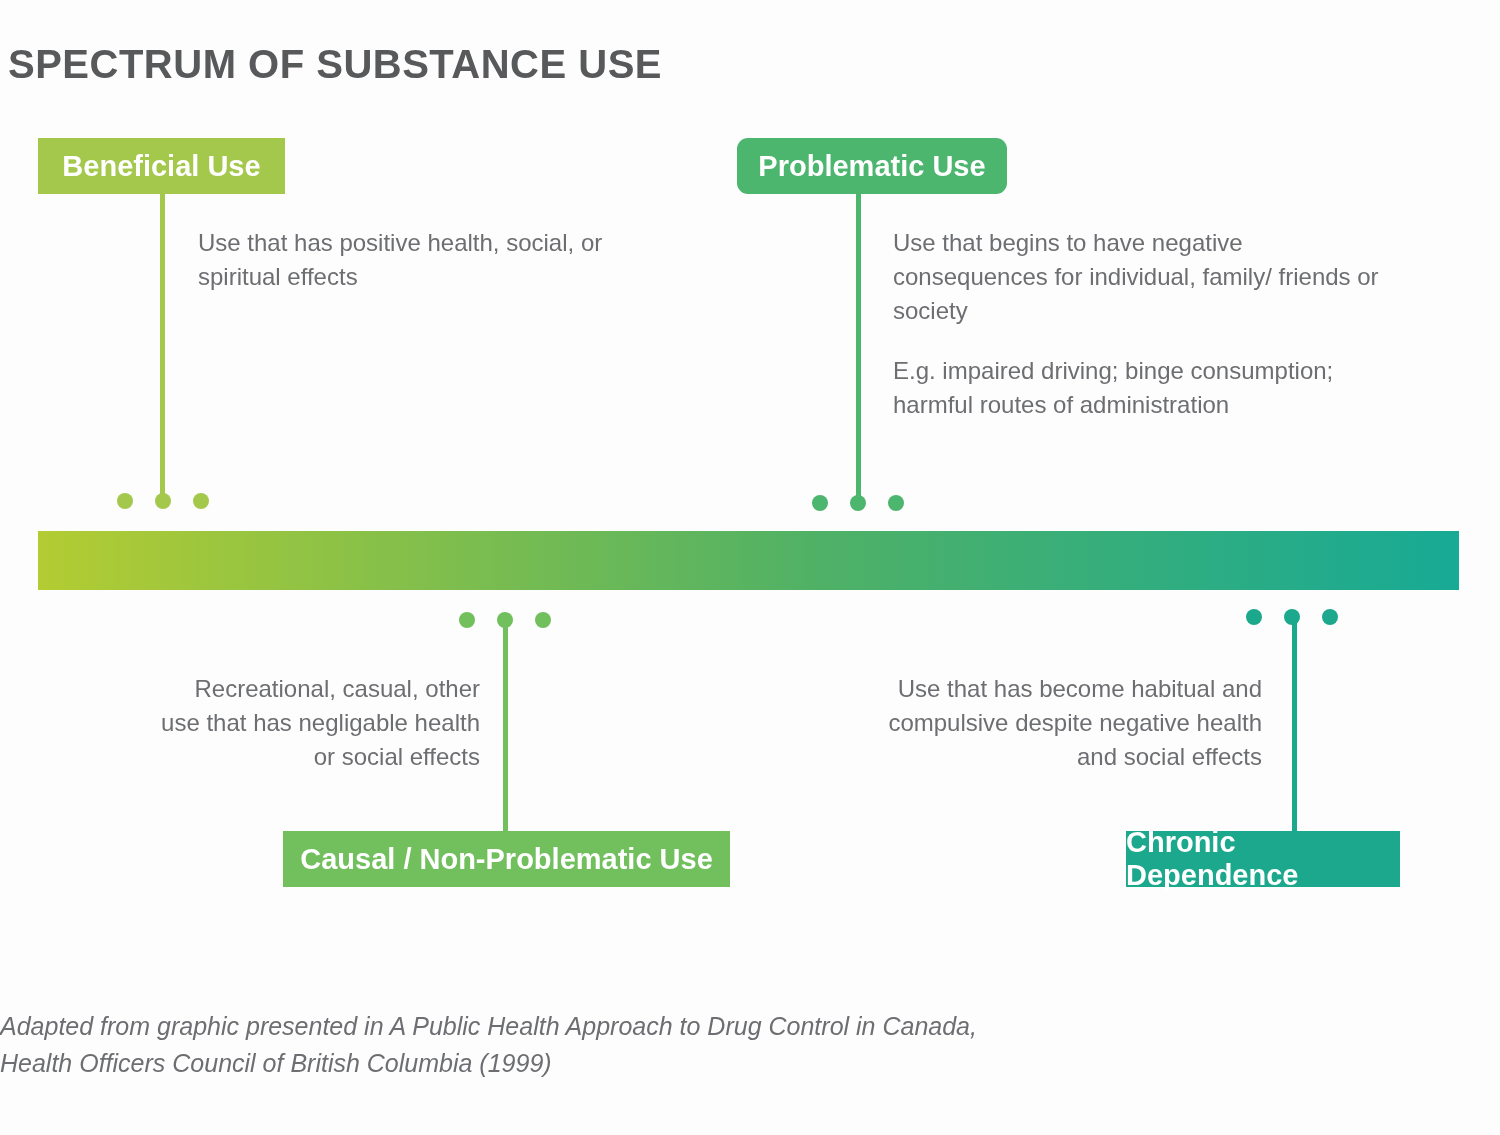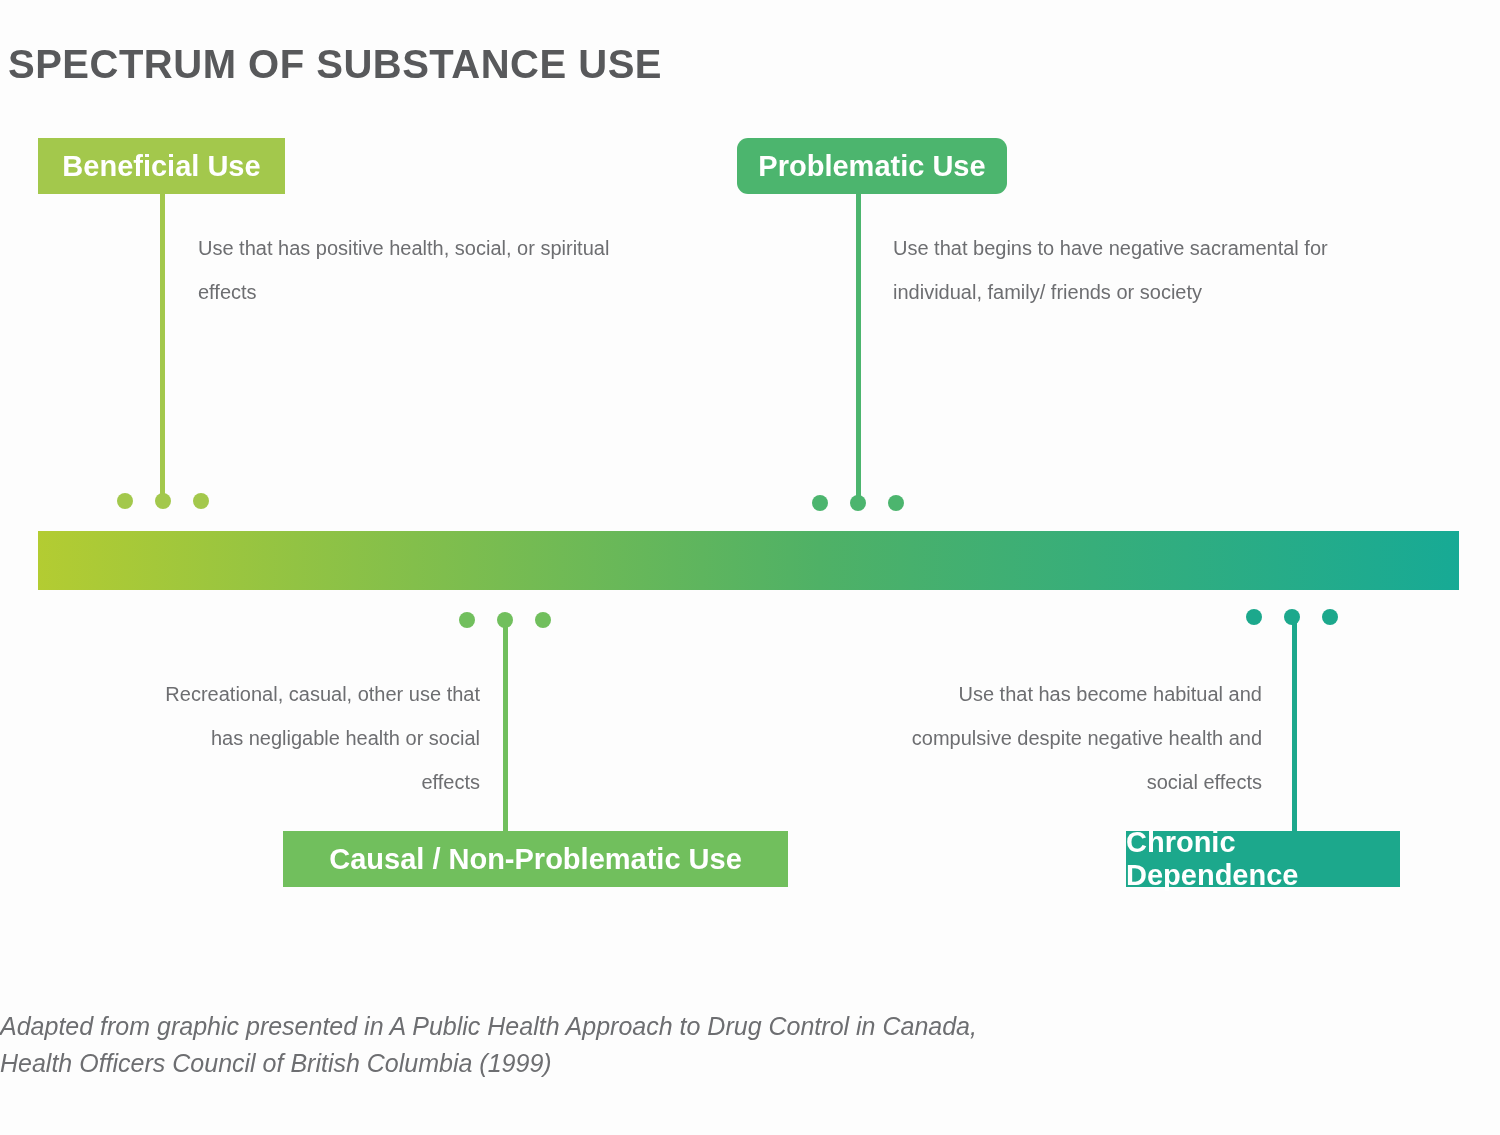--- a/index.html
+++ b/index.html
@@ -34,36 +34,36 @@
     align-items: center;
     justify-content: center;
     color: #ffffff;
     font-size: 29px;
     font-weight: bold;
     box-sizing: border-box;
     padding: 0 0;
   }
   .tag-beneficial { left: 38px;  top: 138px; width: 247px; background: var(--beneficial, #a3c84c); }
   .tag-problematic { left: 737px; top: 138px; width: 270px; background: var(--problematic, #4cb56e); border-radius: 11px; }
-  .tag-casual { left: 283px; top: 831px; width: 505px; background: var(--casual, #71bf5d); }
+  .tag-casual { left: 283px; top: 831px; width: 447px; background: var(--casual, #71bf5d); }
   .tag-chronic { left: 1126px; top: 831px; width: 274px; background: var(--chronic, #1ca88c); }
 
   .vline {
     position: absolute;
     width: 5px;
   }
   .vline-beneficial { left: 160px;  top: 194px; height: 303px; background: var(--beneficial, #a3c84c); }
   .vline-problematic { left: 856px; top: 194px; height: 305px; background: var(--problematic, #4cb56e); }
   .vline-casual { left: 503px; top: 624px; height: 207px; background: var(--casual, #71bf5d); }
   .vline-chronic { left: 1292px; top: 621px; height: 210px; background: var(--chronic, #1ca88c); }
 
   .desc {
     position: absolute;
-    font-size: 20px;
-    line-height: 44px;
+    font-size: 24px;
+    line-height: 34px;
     color: var(--text, #6d6e71);
   }
   .desc p { margin: 0 0 26px 0; }
   .desc p:last-child { margin-bottom: 0; }
   .desc-beneficial { left: 198px; top: 226px; width: 475px; }
   .desc-problematic { left: 893px; top: 226px; width: 510px; }
   .desc-casual { left: 150px; top: 672px; width: 330px; text-align: right; }
   .desc-chronic { left: 872px; top: 672px; width: 390px; text-align: right; }
 
   .dots {
@@ -126,21 +126,22 @@
     <span class="dot"></span>
     <span class="dot"></span>
     <span class="dot"></span>
   </div>
 
   <div class="tag tag-problematic">
     <span>Problematic Use</span>
   </div>
   <div class="vline vline-problematic"></div>
   <div class="desc desc-problematic">
-    <p>Use that begins to have negative sacramental for individual, family/ friends or society</p>
+    <p>Use that begins to have negative consequences for individual, family/ friends or society</p>
+    <p>E.g. impaired driving; binge consumption; harmful routes of administration</p>
   </div>
   <div class="dots dots-problematic">
     <span class="dot"></span>
     <span class="dot"></span>
     <span class="dot"></span>
   </div>
 
   <div class="spectrum-bar"></div>
 
   <div class="dots dots-casual">

